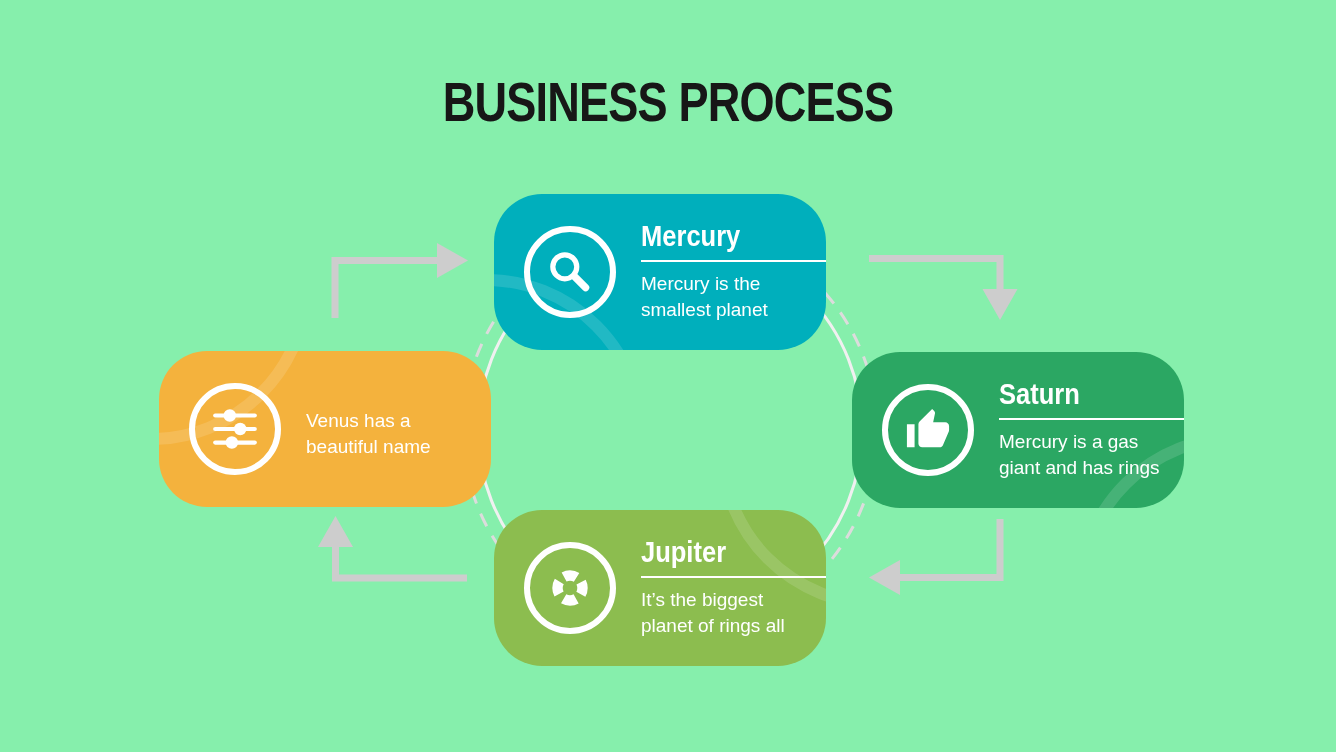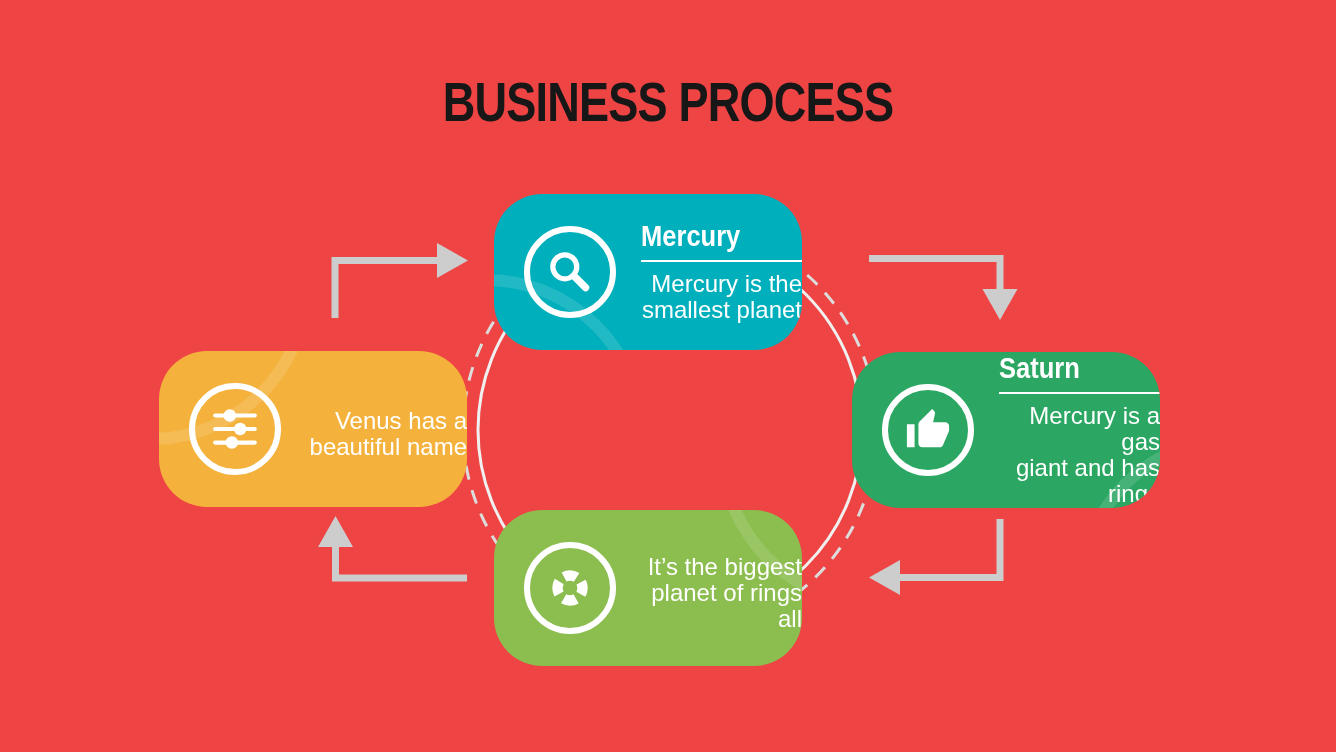--- a/index.html
+++ b/index.html
@@ -3,21 +3,21 @@
 <meta charset="utf-8">
 <style>
   * { margin: 0; padding: 0; box-sizing: border-box; }
   html, body { background: #ffffff; }
   body { font-family: "Liberation Sans", sans-serif; }
 
   .canvas {
     position: relative;
     width: 1336px;
     height: 752px;
-    background: #ef4444;
+    background: #86efac;
     overflow: hidden;
     padding-left: 24px;
   }
 
   .slide-title {
     position: absolute;
     top: 70px;
     left: 0;
     width: 100%;
     text-align: center;
@@ -32,21 +32,21 @@
 
   .bg-layer {
     position: absolute;
     left: 0; top: 0;
     width: 1336px; height: 752px;
     z-index: 0;
   }
 
   .card {
     position: absolute;
-    width: 308px;
+    width: 332px;
     height: 156px;
     border-radius: 48px;
     display: flex;
     align-items: center;
     z-index: 2;
     overflow: hidden;
     color: #ffffff;
   }
   .card::after {
     content: '';
@@ -92,25 +92,24 @@
   .card-title {
     font-size: 29px;
     font-weight: 700;
     line-height: 30px;
     transform: scaleX(0.88);
     transform-origin: 0 50%;
     white-space: nowrap;
   }
   .card-desc {
     margin-top: 9px;
-    font-size: 24px;
+    font-size: 19px;
     line-height: 26px;
     white-space: pre-line;
     color: #ffffff;
-    text-align: right;
   }
 </style>
 </head>
 <body>
 
 <div class="canvas">
 
   <div class="slide-title">BUSINESS PROCESS</div>
 
   <svg class="bg-layer" width="1336" height="752" viewBox="0 0 1336 752" xmlns="http://www.w3.org/2000/svg">
@@ -169,20 +168,23 @@
     </div>
   </div>
 
   <div class="card card-jupiter" style="background-color: rgb(140, 189, 79);">
     <div class="icon-circle">
       <svg width="50" height="50" viewBox="0 0 48 48">
         <circle cx="24" cy="24" r="12" fill="none" stroke="#ffffff" stroke-width="10" stroke-dasharray="12.5 6.35" stroke-dashoffset="6.25"></circle>
       </svg>
     </div>
     <div class="card-text">
+      <div class="title-wrap">
+        <div class="card-title">Jupiter</div>
+      </div>
       <div class="card-desc">It’s the biggest
 planet of rings all</div>
     </div>
   </div>
 
   <div class="card card-venus" style="background-color: rgb(244, 178, 61);">
     <div class="icon-circle">
       <svg width="50" height="50" viewBox="0 0 48 48">
         <g stroke="#ffffff" stroke-width="4" stroke-linecap="round">
           <line x1="5" y1="11" x2="43" y2="11"></line>

